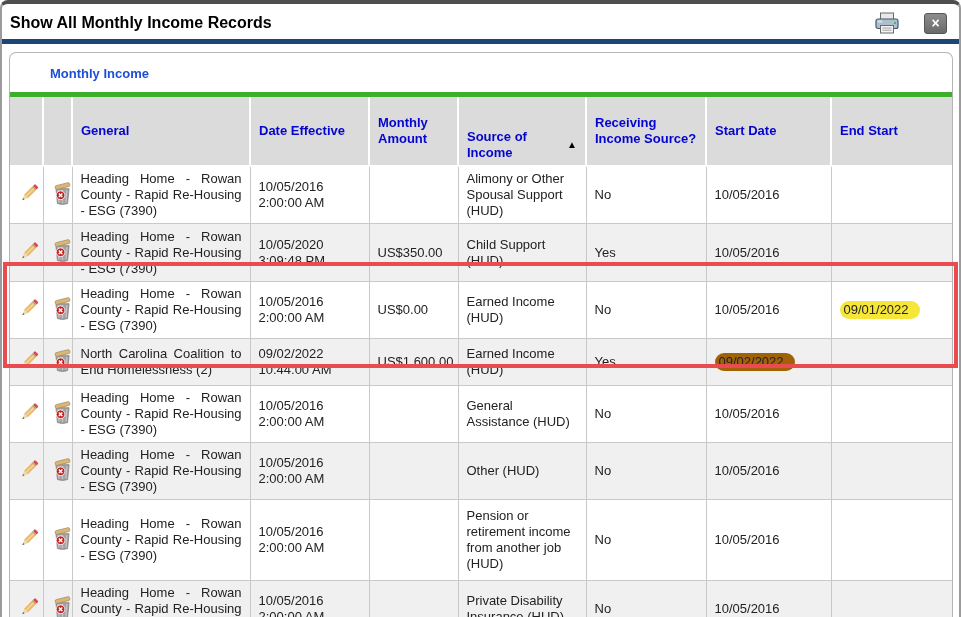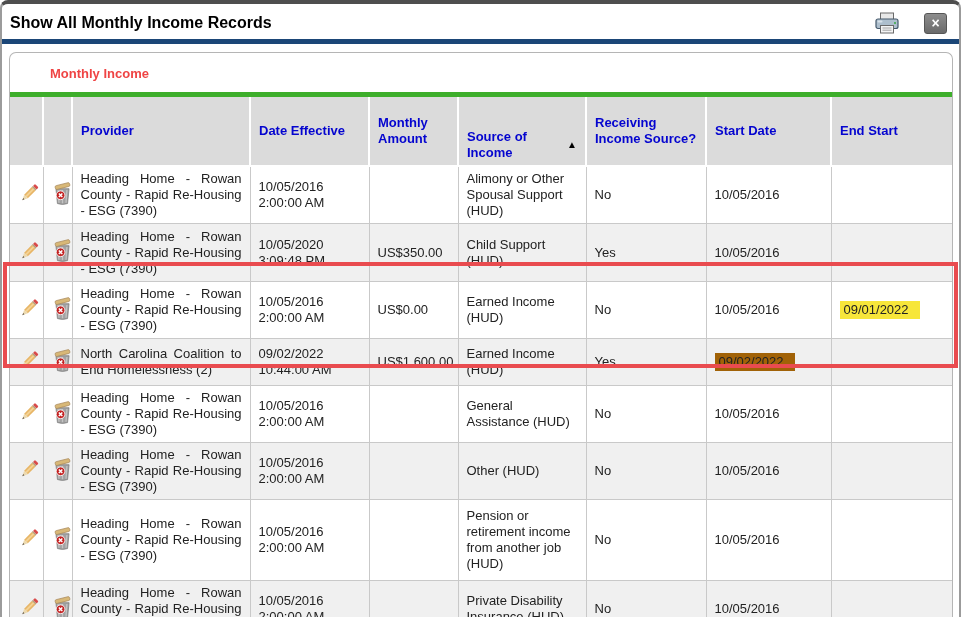--- a/index.html
+++ b/index.html
@@ -16,21 +16,21 @@
   .titlebar-actions { display:flex; align-items:center; gap:24px; }
   .icon-btn { display:inline-flex; align-items:center; justify-content:center; cursor:pointer; }
   .close-btn {
     width:21px; height:19px; border-radius:3px; border:1px solid #565656;
     background:linear-gradient(#8d8d8d,#6a6a6a); color:#fff; font-weight:bold;
     display:flex; align-items:center; justify-content:center; font-size:14px; line-height:1; cursor:pointer;
   }
   .navy-line { height:5px; }
 
   .panel { margin:8px 6px 0 7px; border:1px solid #b5b5b5; border-bottom:none; border-radius:7px 7px 0 0; overflow:hidden; background:#fff; }
-  .panel-header { padding:13px 0 11px 40px; font-size:13px; font-weight:bold; color:#ef4444; }
+  .panel-header { padding:13px 0 11px 40px; font-size:13px; font-weight:bold; color:#1d4ed8; }
   .green-bar { height:5px; }
 
   table.grid { width:100%; border-collapse:collapse; table-layout:fixed; font-size:13px; color:#222; }
   table.grid thead th {
     background:#dbdbdb; color:#0404cf; font-weight:bold; text-align:left; vertical-align:middle;
     padding:4px 8px; border-right:2px solid #fff; border-bottom:2px solid #fff; height:50px;
     line-height:16px;
   }
   table.grid thead th:last-child { border-right:none; }
   table.grid thead tr { height:56px; }
@@ -50,21 +50,21 @@
   table.grid tbody tr:nth-child(4){height:47px}
   table.grid tbody tr:nth-child(5){height:57px}
   table.grid tbody tr:nth-child(6){height:57px}
   table.grid tbody tr:nth-child(7){height:81px}
   table.grid tbody tr:nth-child(8){height:57px}
 
   td.icon-cell { text-align:center; padding:2px 1px; }
   td.provider { text-align:justify; }
   td.amount { padding:4px 4px 4px 6px; white-space:nowrap;margin-left:32px; }
 
-  .hl { display:inline-block; padding:1px 11px 1px 4px; }
+  .hl { display:inline-block; padding:1px 11px 1px 4px;border-radius:9px; }
 
   .red-box { position:absolute; left:1px; top:258px; width:955px; height:106px; box-sizing:border-box; border:4px solid #e94b4f; z-index:5; pointer-events:none; }
 </style>
 </head>
 <body>
 
 <div class="dialog">
 
   <div class="titlebar">
     <div class="title">Show All Monthly Income Records</div>
@@ -99,21 +99,21 @@
           <col style="width:89px">
           <col style="width:128px">
         <col style="width:120px">
           <col style="width:125px">
           <col style="width:122px">
       </colgroup>
       <thead>
         <tr>
           <th></th>
           <th></th>
-          <th>Provider</th>
+          <th>General</th>
           <th>Date Effective</th>
           <th>Monthly Amount</th>
           <th>
             <div class="th-flex">
               <span>Source of Income</span>
               <span class="sort-arrow">▲</span>
             </div>
           </th>
           <th>Receiving Income Source?</th>
           <th>Start Date</th>

